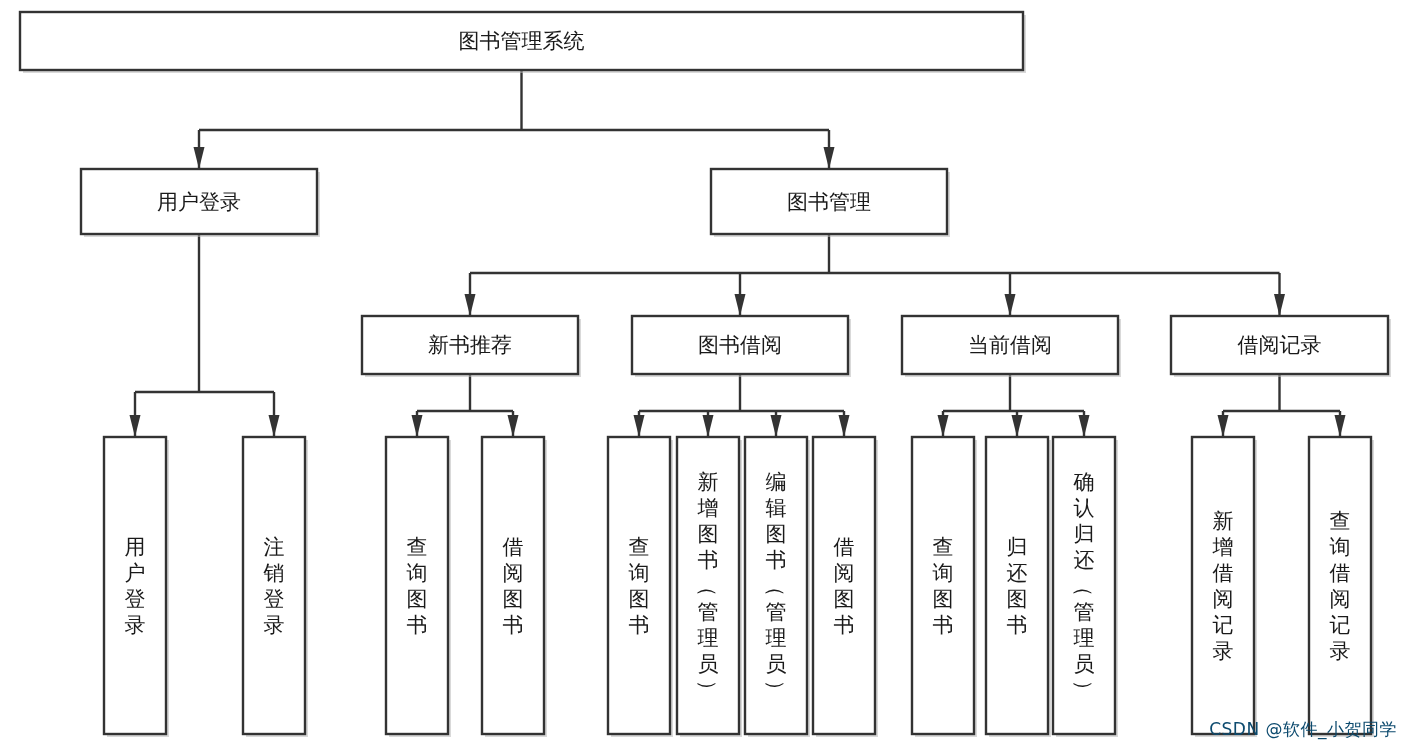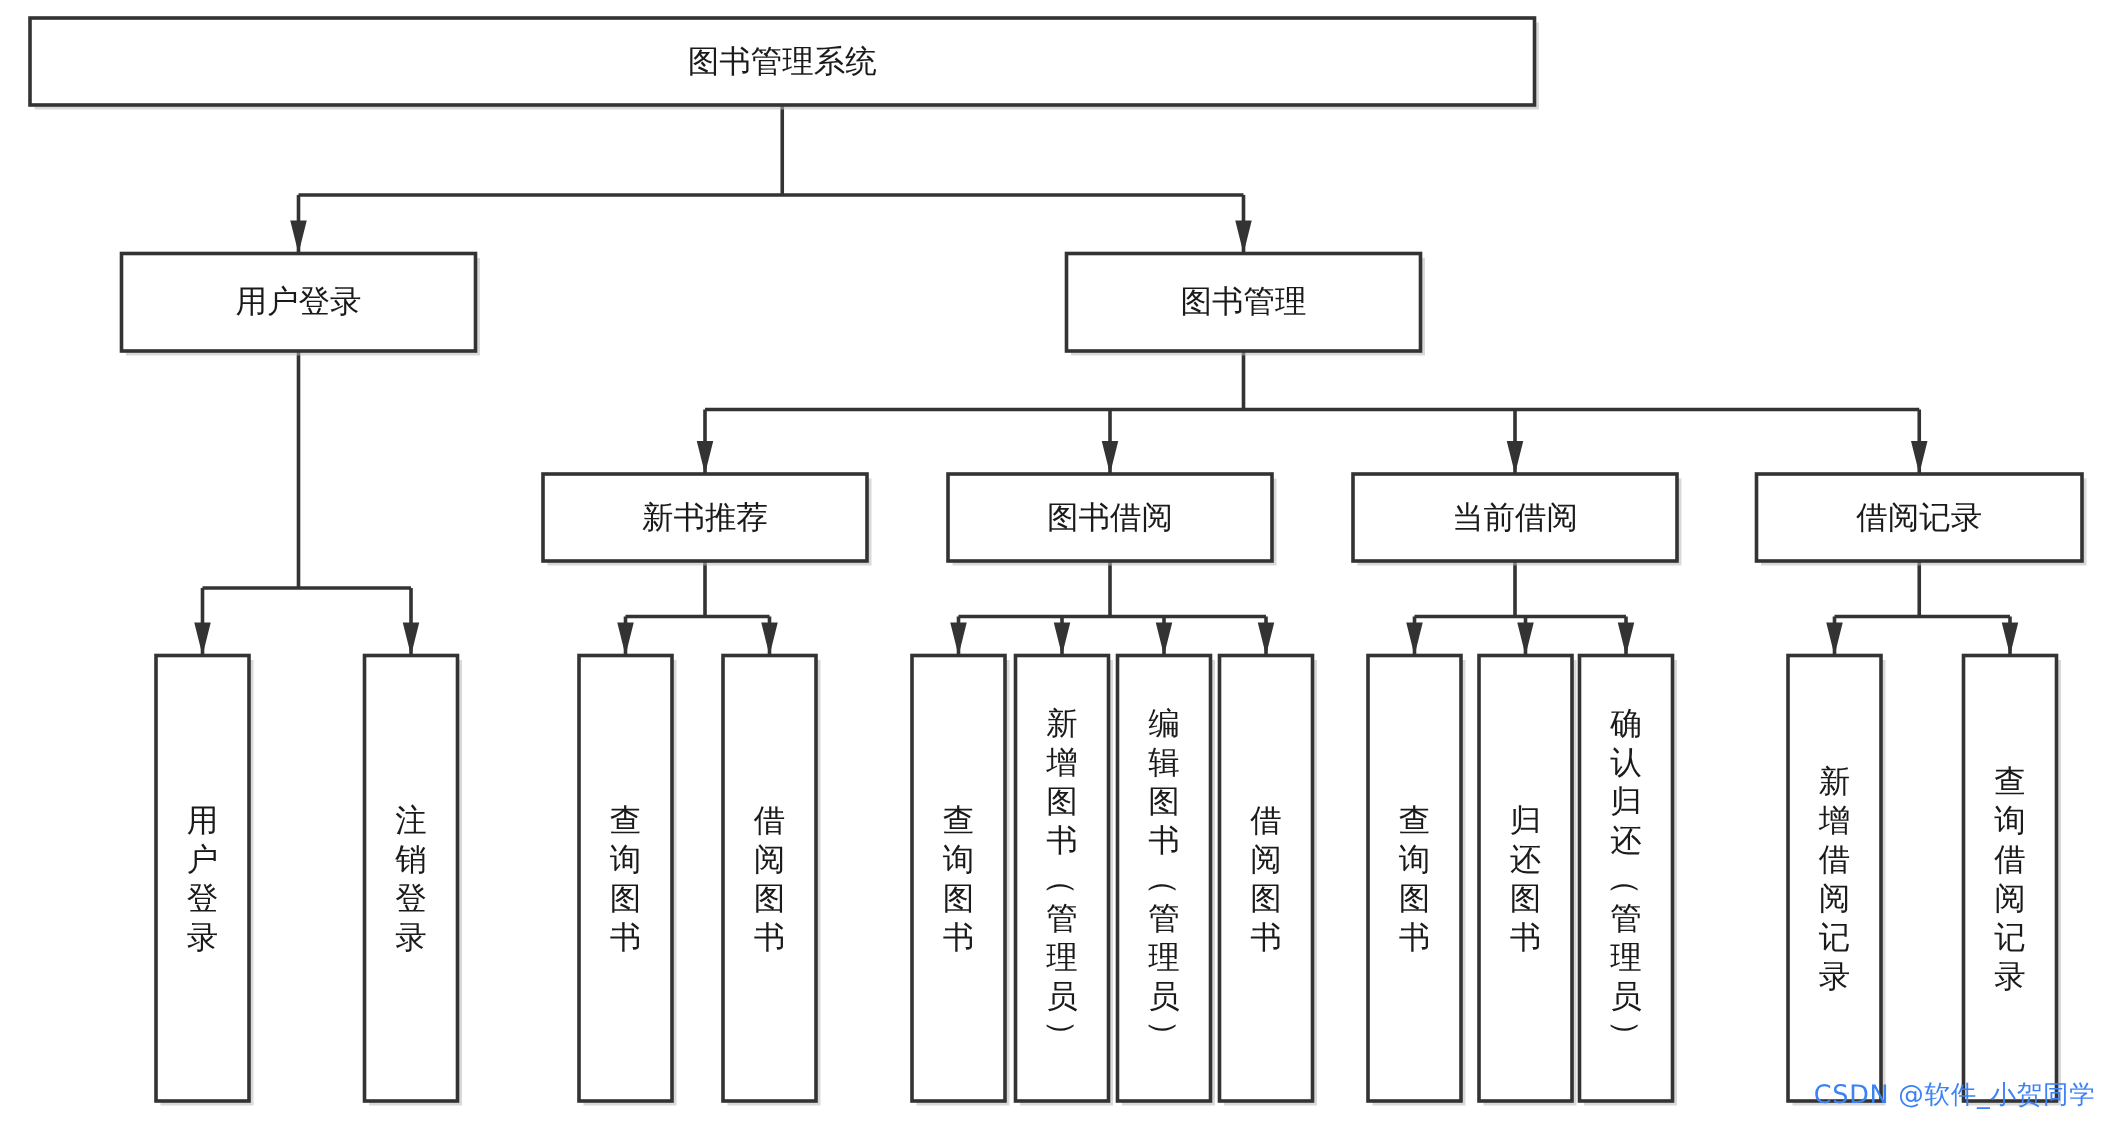--- a/index.html
+++ b/index.html
@@ -58,21 +58,21 @@
     font-size: 21px;
     fill: #1a1a1a;
     text-anchor: middle;
   }
   .watermark {
     position: absolute;
     right: 8px;
     bottom: 6px;
     font-family: "DejaVu Sans", "Liberation Sans", sans-serif;
     font-size: 17px;
-    color: #3b82f6;
+    color: #0c4a6e;
     letter-spacing: 0.5px;
     white-space: nowrap;
     user-select: none;
   }
 </style>
 </head>
 <body>
 
 <div id="diagram-root">
   <svg class="diagram" viewBox="0 0 1405 747" xmlns="http://www.w3.org/2000/svg">

